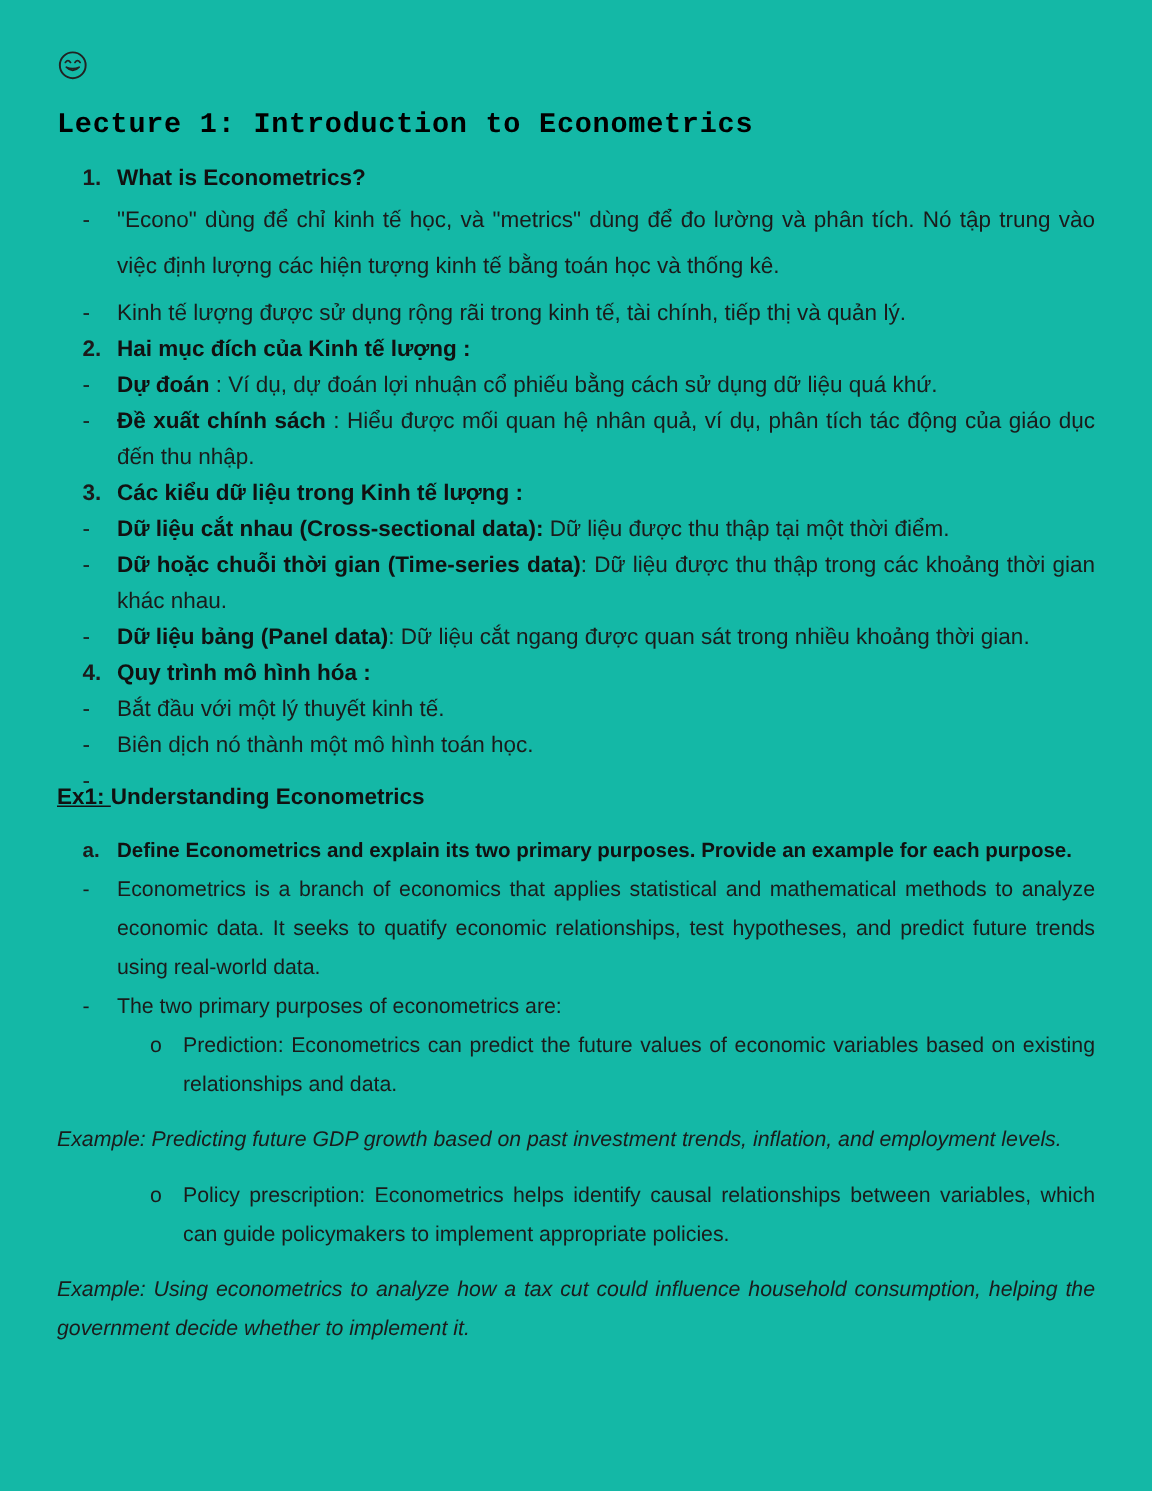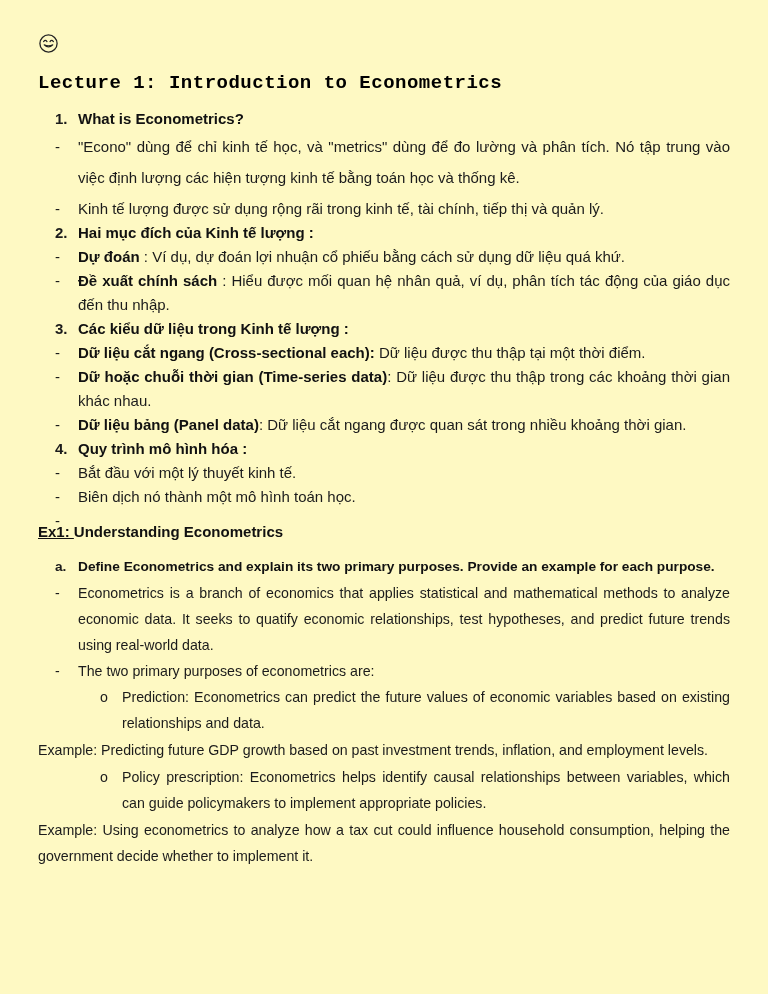--- a/index.html
+++ b/index.html
@@ -1,20 +1,20 @@
 <!DOCTYPE html>
 <html><head>
 <meta charset="utf-8">
 <style>
   html,body { margin:0; padding:0; background:#e8e8e8; }
   .page {
     position:relative;
     width:768px; height:994px;
     margin:0 auto;
-    background:#fef9c3;
+    background:#14b8a6;
     box-sizing:border-box;
     padding:33px 38px 0 38px;
     overflow:hidden;
     font-family:"Liberation Sans","DejaVu Sans",sans-serif;
     color:#1b1b1b;
   }
   .emoji { height:21px; margin-bottom:0; }
   .emoji svg { display:block; }
   .title {
     font-family:"Liberation Mono","DejaVu Sans Mono",monospace;
@@ -29,21 +29,21 @@
   .li .mk { position:absolute; left:17px; top:0; }
   .l2 { padding-left:84px; }
   .l2 .mk { left:62px; }
   .mk.b { font-weight:bold; }
   .tight { line-height:24px; }
   .heading1 { line-height:24px; margin-top:13px; }
   .xloose { line-height:31px; margin-bottom:4px; }
   .eng { font-size:14.2px; line-height:26px; }
   .ex-head { line-height:24px; margin:11px 0 10px 0; }
   .ex-a { white-space:nowrap; font-size:13.7px; }
-  .example { margin:1px 0; }
+  .example { margin:11px 0;font-style:italic; }
   strong { font-weight:bold; color:#111; }
   .u { text-decoration:underline; }
 </style>
 </head>
 <body>
 
 <div class="page">
 
   <div class="emoji">
     <svg width="21" height="21" viewBox="0 0 21 21" fill="none">
@@ -57,21 +57,21 @@
   <h1 class="title">Lecture 1: Introduction to Econometrics</h1>
 
   <div class="doc">
       <div class="li heading1 tight"><span class="mk b">1.</span><strong>What is Econometrics?</strong></div>
       <div class="li xloose"><span class="mk">-</span><span>"Econo" dùng để chỉ kinh tế học, và "metrics" dùng để đo lường và phân tích. Nó tập trung vào việc định lượng các hiện tượng kinh tế bằng toán học và thống kê.</span></div>
       <div class="li tight"><span class="mk">-</span><span>Kinh tế lượng được sử dụng rộng rãi trong kinh tế, tài chính, tiếp thị và quản lý.</span></div>
       <div class="li tight"><span class="mk b">2.</span><strong>Hai mục đích của Kinh tế lượng :</strong></div>
       <div class="li tight"><span class="mk">-</span><strong>Dự đoán</strong><span> : Ví dụ, dự đoán lợi nhuận cổ phiếu bằng cách sử dụng dữ liệu quá khứ.</span></div>
       <div class="li tight"><span class="mk">-</span><strong>Đề xuất chính sách</strong><span> : Hiểu được mối quan hệ nhân quả, ví dụ, phân tích tác động của giáo dục đến thu nhập.</span></div>
       <div class="li tight"><span class="mk b">3.</span><strong>Các kiểu dữ liệu trong Kinh tế lượng :</strong></div>
-      <div class="li tight"><span class="mk">-</span><strong>Dữ liệu cắt ngang (Cross-sectional each):</strong><span> Dữ liệu được thu thập tại một thời điểm.</span></div>
+      <div class="li tight"><span class="mk">-</span><strong>Dữ liệu cắt nhau (Cross-sectional data):</strong><span> Dữ liệu được thu thập tại một thời điểm.</span></div>
       <div class="li tight"><span class="mk">-</span><strong>Dữ hoặc chuỗi thời gian (Time-series data)</strong><span>: Dữ liệu được thu thập trong các khoảng thời gian khác nhau.</span></div>
       <div class="li tight"><span class="mk">-</span><strong>Dữ liệu bảng (Panel data)</strong><span>: Dữ liệu cắt ngang được quan sát trong nhiều khoảng thời gian.</span></div>
       <div class="li tight"><span class="mk b">4.</span><strong>Quy trình mô hình hóa :</strong></div>
       <div class="li tight"><span class="mk">-</span><span>Bắt đầu với một lý thuyết kinh tế.</span></div>
       <div class="li tight"><span class="mk">-</span><span>Biên dịch nó thành một mô hình toán học.</span></div>
       <div class="li tight"><span class="mk">-</span></div>
       <div class="ex-head"><strong class="u">Ex1: </strong><strong>Understanding Econometrics</strong></div>
       <div class="li eng ex-a"><span class="mk b">a.</span><strong>Define Econometrics and explain its two primary purposes. Provide an example for each purpose.</strong></div>
       <div class="li eng"><span class="mk">-</span><span>Econometrics is a branch of economics that applies statistical and mathematical methods to analyze economic data. It seeks to quatify economic relationships, test hypotheses, and predict future trends using real-world data.</span></div>
       <div class="li eng"><span class="mk">-</span><span>The two primary purposes of econometrics are:</span></div>

